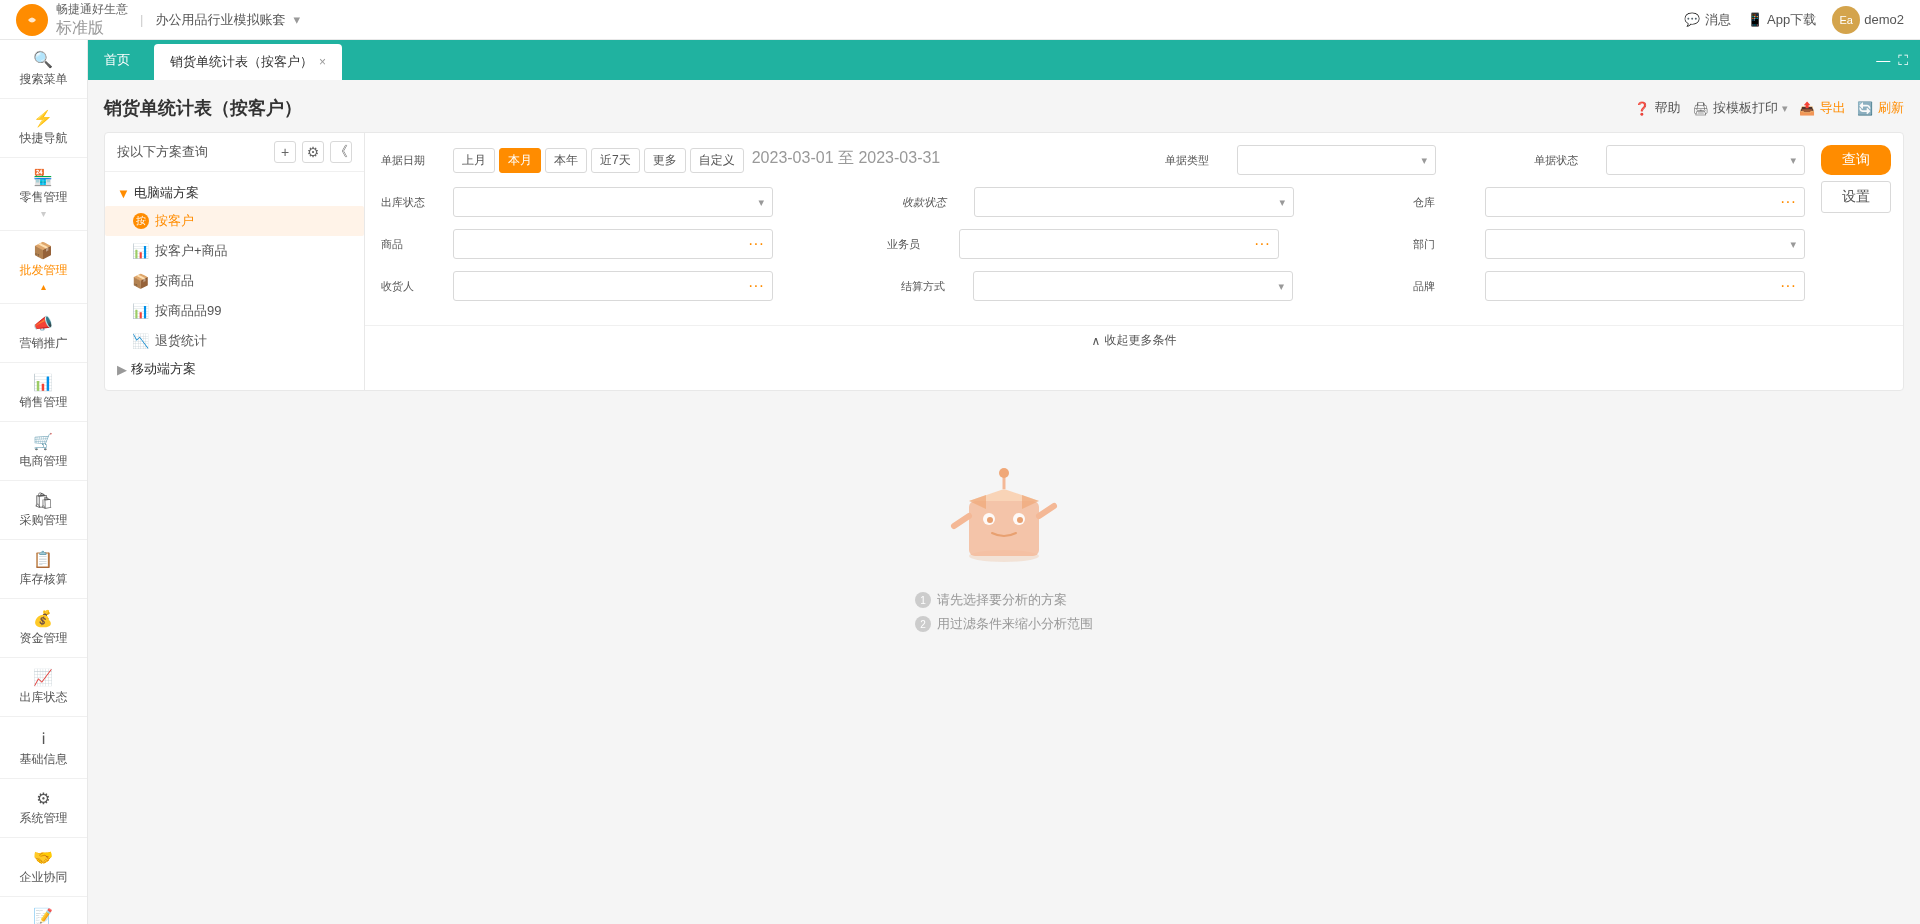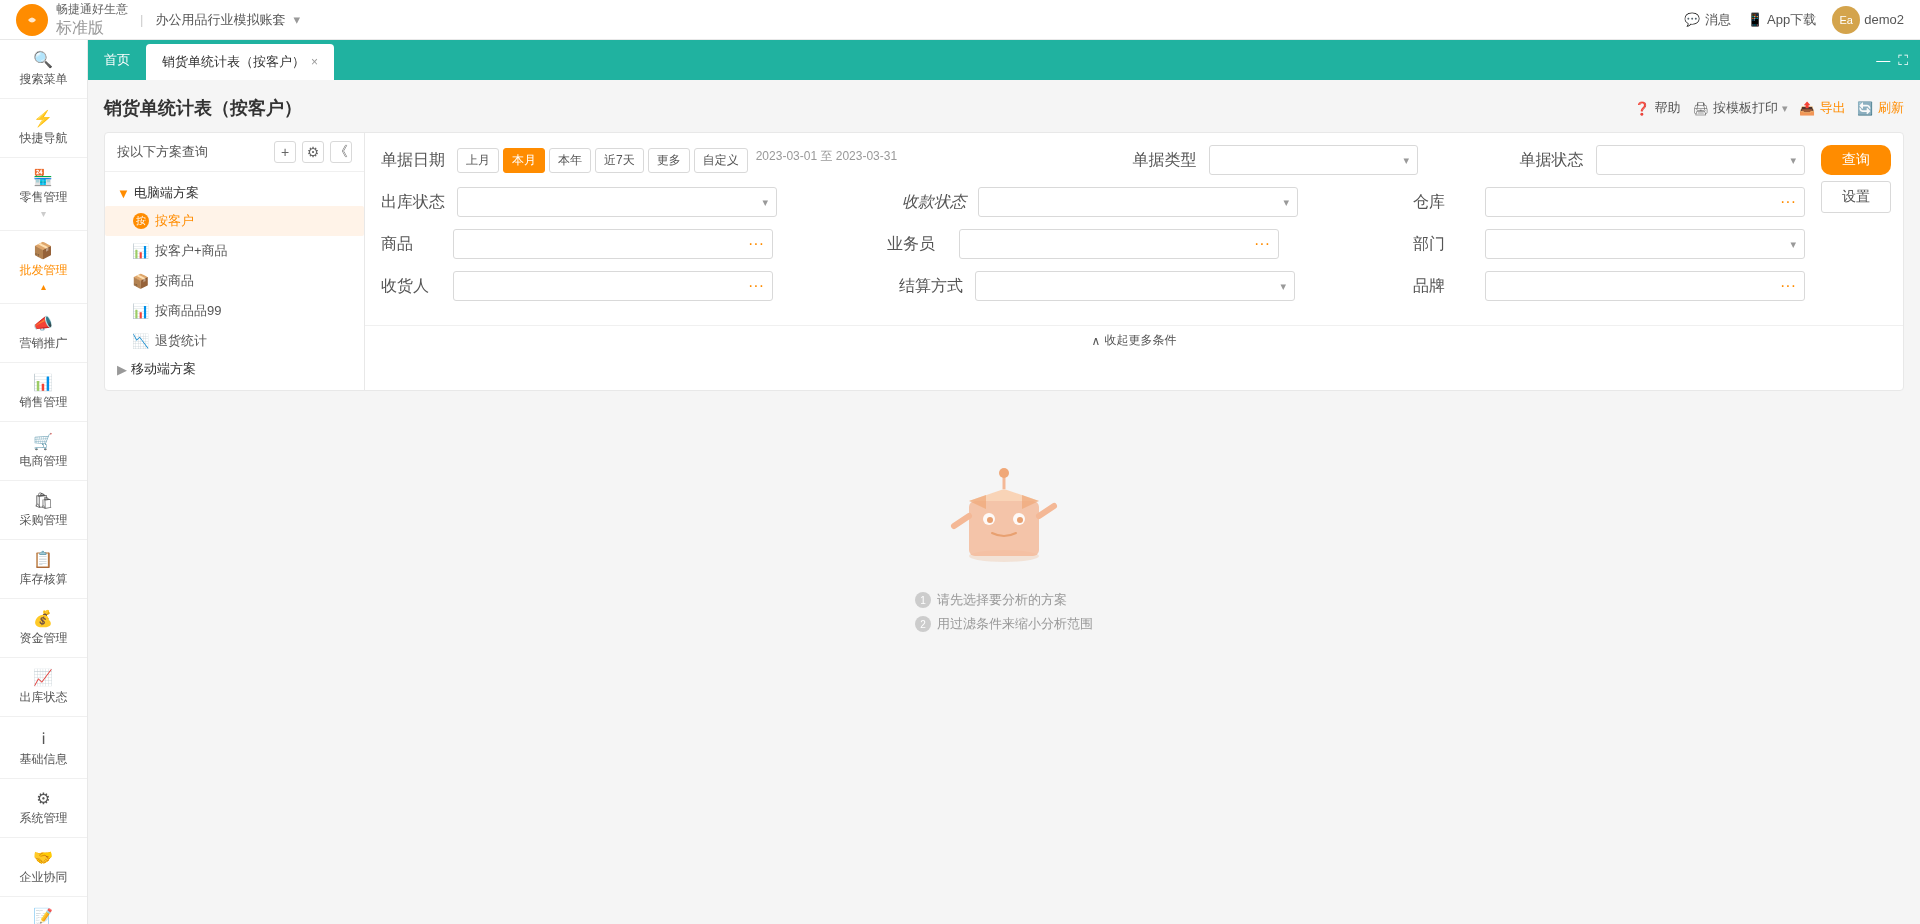--- a/index.html
+++ b/index.html
@@ -19,21 +19,21 @@
     .main-layout { display: flex; flex: 1; overflow: hidden; }
 
     
     .sidebar { width: 88px; background: #fff; border-right: 1px solid #e8e8e8; display: flex; flex-direction: column; flex-shrink: 0; overflow-y: auto; }
     .sidebar-item { padding: 10px 4px; text-align: center; cursor: pointer; font-size: 12px; color: #555; border-bottom: 1px solid #f0f0f0; }
     .sidebar-item.active { color: #ff8c00; }
     .sidebar-item-icon { font-size: 16px; margin-bottom: 2px; }
 
     
     .content-area { flex: 1; display: flex; flex-direction: column; overflow: hidden; }
-    .tab-bar { height: 40px; background: #20b2a0; display: flex; align-items: center; padding: 0 0; flex-shrink: 0; }
+    .tab-bar { height: 40px; background: #20b2a0; display: flex; align-items: center; padding: 0 0; flex-shrink: 0; gap: 8px; }
     .tab-item { height: 40px; padding: 0 16px; display: flex; align-items: center; cursor: pointer; font-size: 13px; color: rgba(255,255,255,0.85); gap: 6px; }
     .tab-item.active { background: #fff; color: #333; border-radius: 4px 4px 0 0; margin-top: 4px; height: 36px; }
     .tab-item .tab-close { font-size: 12px; color: #999; cursor: pointer; }
     .tab-home { color: #fff; }
 
     
     .page-content { flex: 1; background: #f5f5f5; overflow-y: auto; padding: 16px; }
 
     
     .page-header { display: flex; justify-content: space-between; align-items: center; margin-bottom: 12px; }
@@ -57,25 +57,25 @@
 
     .scheme-tree { padding: 8px 0; }
     .scheme-category { padding: 4px 12px; font-size: 13px; color: #333; display: flex; align-items: center; gap: 4px; cursor: pointer; }
     .scheme-item { padding: 6px 12px 6px 28px; font-size: 13px; color: #555; display: flex; align-items: center; gap: 6px; cursor: pointer; border-radius: 2px; }
     .scheme-item.active { color: #ff8c00; background: #fff3e8; }
     .scheme-item .scheme-icon { width: 16px; height: 16px; display: flex; align-items: center; justify-content: center; }
 
     
     .filter-form { flex: 1; padding: 12px 16px; }
     .filter-row { display: flex; align-items: center; margin-bottom: 12px; gap: 12px; }
-    .filter-label { color: #555; font-size: 16px; white-space: nowrap; min-width: 60px; }
+    .filter-label { color: #555; font-size: 11px; white-space: nowrap; min-width: 60px; }
     .filter-date-group { display: flex; align-items: flex-start; gap: 4px; }
     .date-btn { padding: 3px 8px; border: 1px solid #d9d9d9; border-radius: 3px; cursor: pointer; font-size: 12px; color: #555; background: #fff; }
     .date-btn.active { background: #ff8c00; color: #fff; border-color: #ff8c00; }
-    .date-range { font-size: 12px; color: #999; margin-left: 4px; }
+    .date-range { font-size: 16px; color: #999; margin-left: 4px; }
     .filter-select { flex: 1; height: 30px; border: 1px solid #d9d9d9; border-radius: 3px; padding: 0 8px; font-size: 13px; color: #333; background: #fff; display: flex; align-items: center; justify-content: space-between; cursor: pointer; min-width: 0; }
     .filter-select-arrow { color: #999; font-size: 11px; }
     .filter-dots { color: #ff8c00; font-size: 16px; cursor: pointer; margin-left: 4px; }
 
     
     .filter-actions { display: flex; flex-direction: column; gap: 6px; padding: 12px 12px 12px 0; flex-shrink: 0; }
     .btn-query { background: #ff8c00; color: #fff; border: none; border-radius: 10px; padding: 6px 20px; font-size: 14px; cursor: pointer; }
     .btn-settings { background: #fff; color: #555; border: 1px solid #d9d9d9; border-radius: 3px; padding: 6px 20px; font-size: 14px; cursor: pointer; }
 
     

